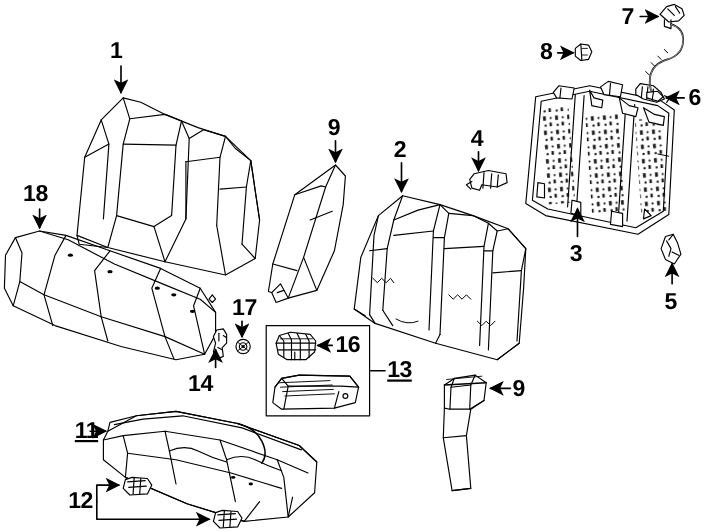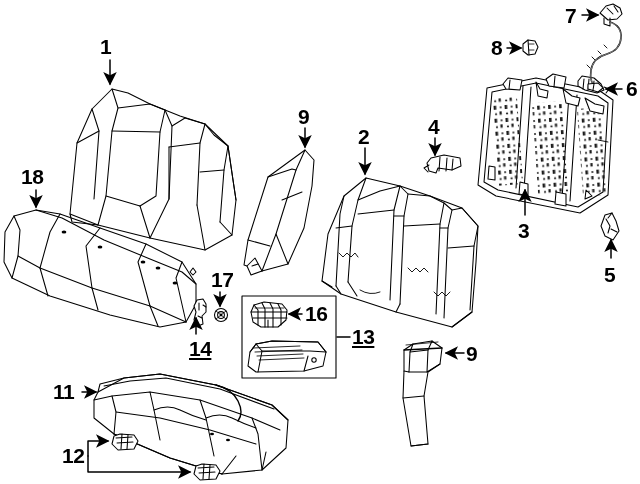--- a/index.html
+++ b/index.html
@@ -327,21 +327,21 @@
   <div class="callout" style="left:100px; top:36px;">1</div>
   <div class="callout" style="left:358px; top:126px;">2</div>
   <div class="callout" style="left:518px; top:220px;">3</div>
   <div class="callout" style="left:428px; top:116px;">4</div>
   <div class="callout" style="left:604px; top:264px;">5</div>
   <div class="callout" style="left:626px; top:78px;">6</div>
   <div class="callout" style="left:565px; top:5px;">7</div>
   <div class="callout" style="left:491px; top:37px;">8</div>
   <div class="callout" style="left:298px; top:106px;">9</div>
   <div class="callout" style="left:21px;  top:166px;">18</div>
-  <div class="callout" style="left:53px;  top:381px;">11</div>
+  <div class="callout" style="left:68px;  top:381px;text-decoration:underline;">11</div>
   <div class="callout" style="left:62px;  top:445px;">12</div>
   <div class="callout" style="left:352px; top:326px;text-decoration:underline;">13</div>
-  <div class="callout" style="left:189px; top:338px;text-decoration:underline;">14</div>
+  <div class="callout" style="left:171px; top:338px;">14</div>
   <div class="callout" style="left:211px; top:269px;">17</div>
   <div class="callout" style="left:305px; top:303px;">16</div>
   <div class="callout" style="left:466px; top:343px;">9</div>
 
 </div>
 
 </body></html>

